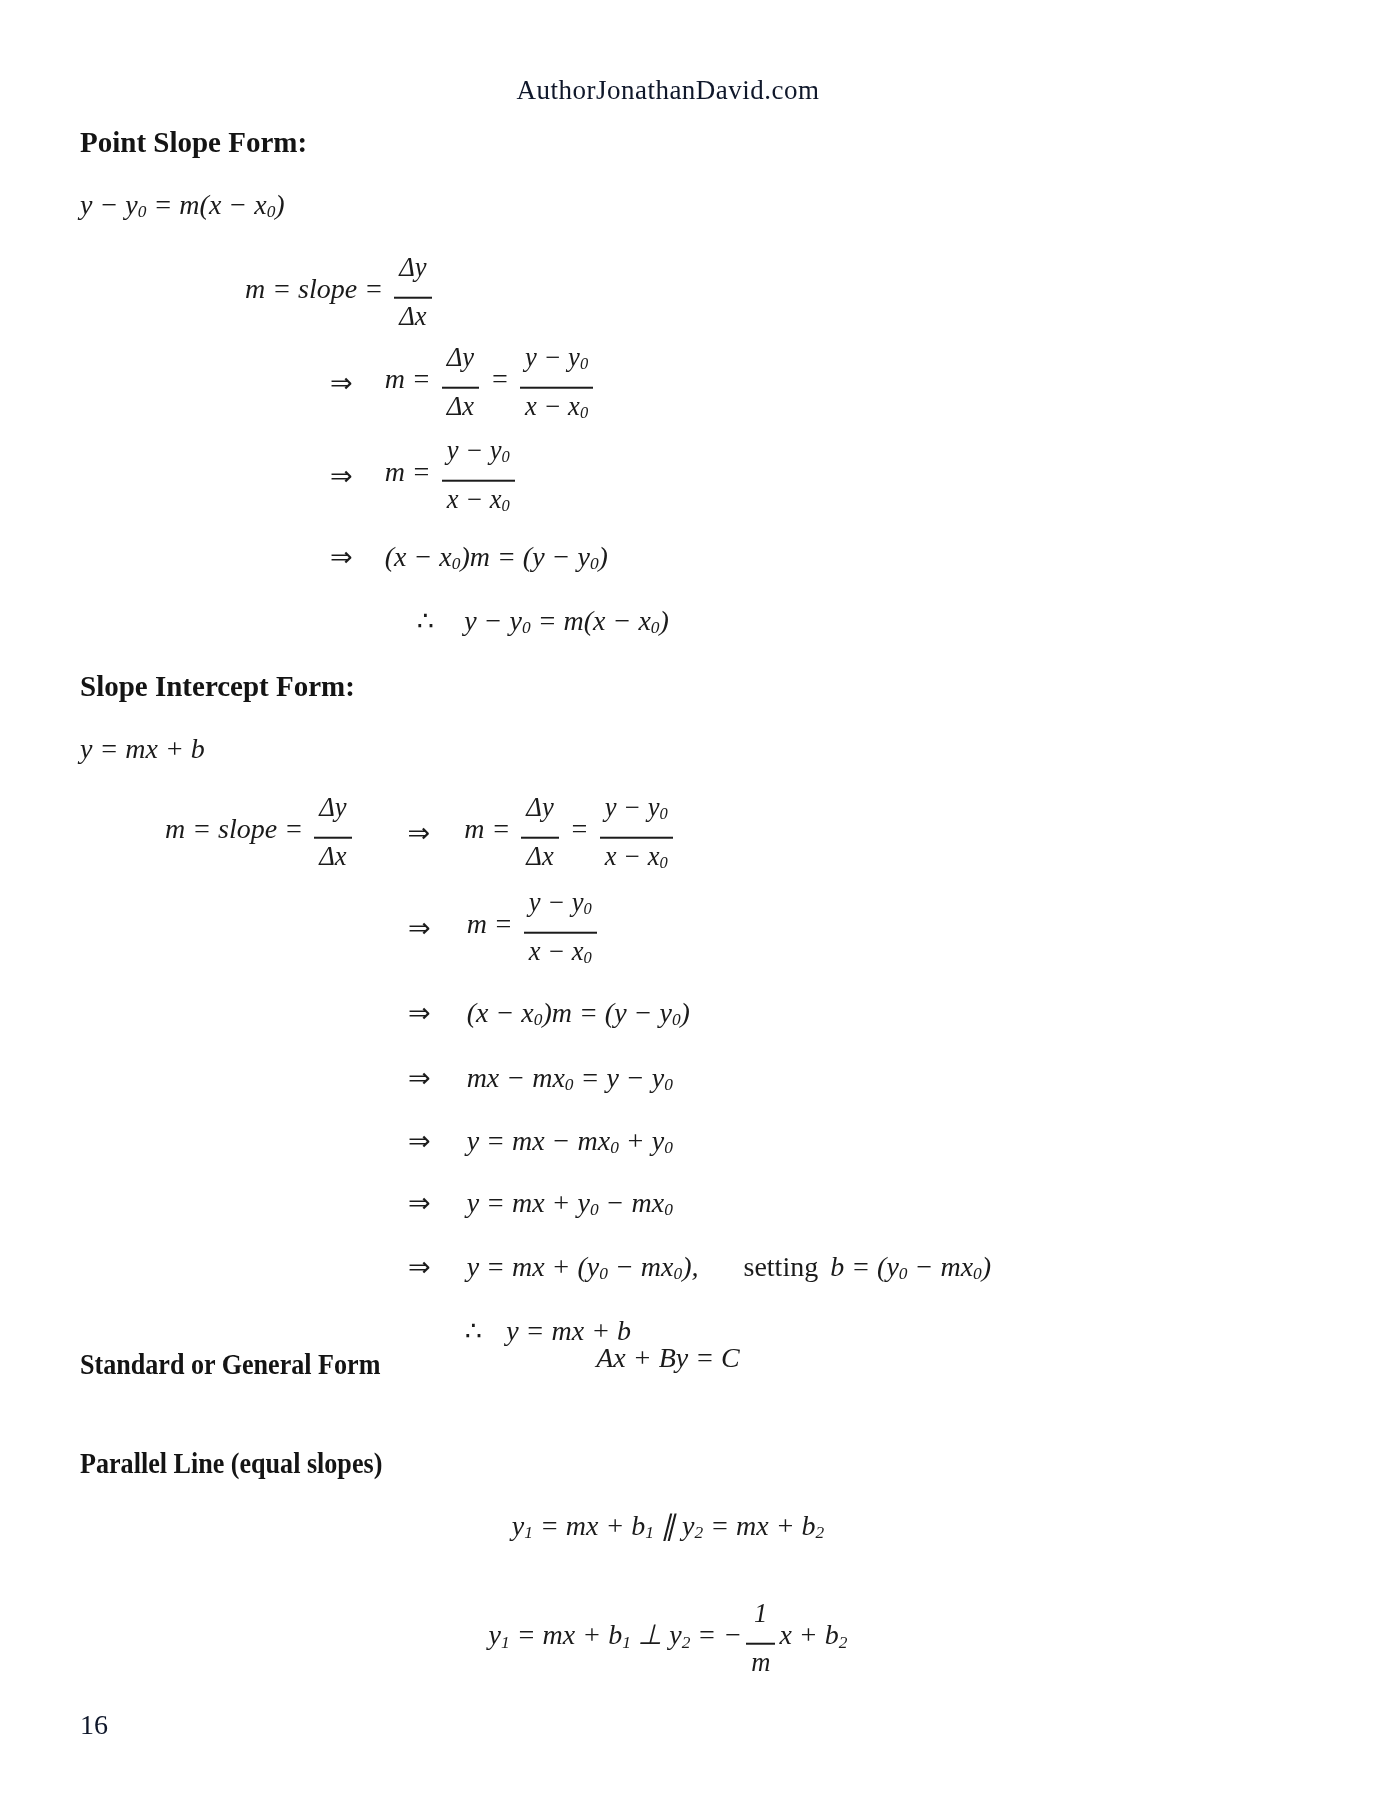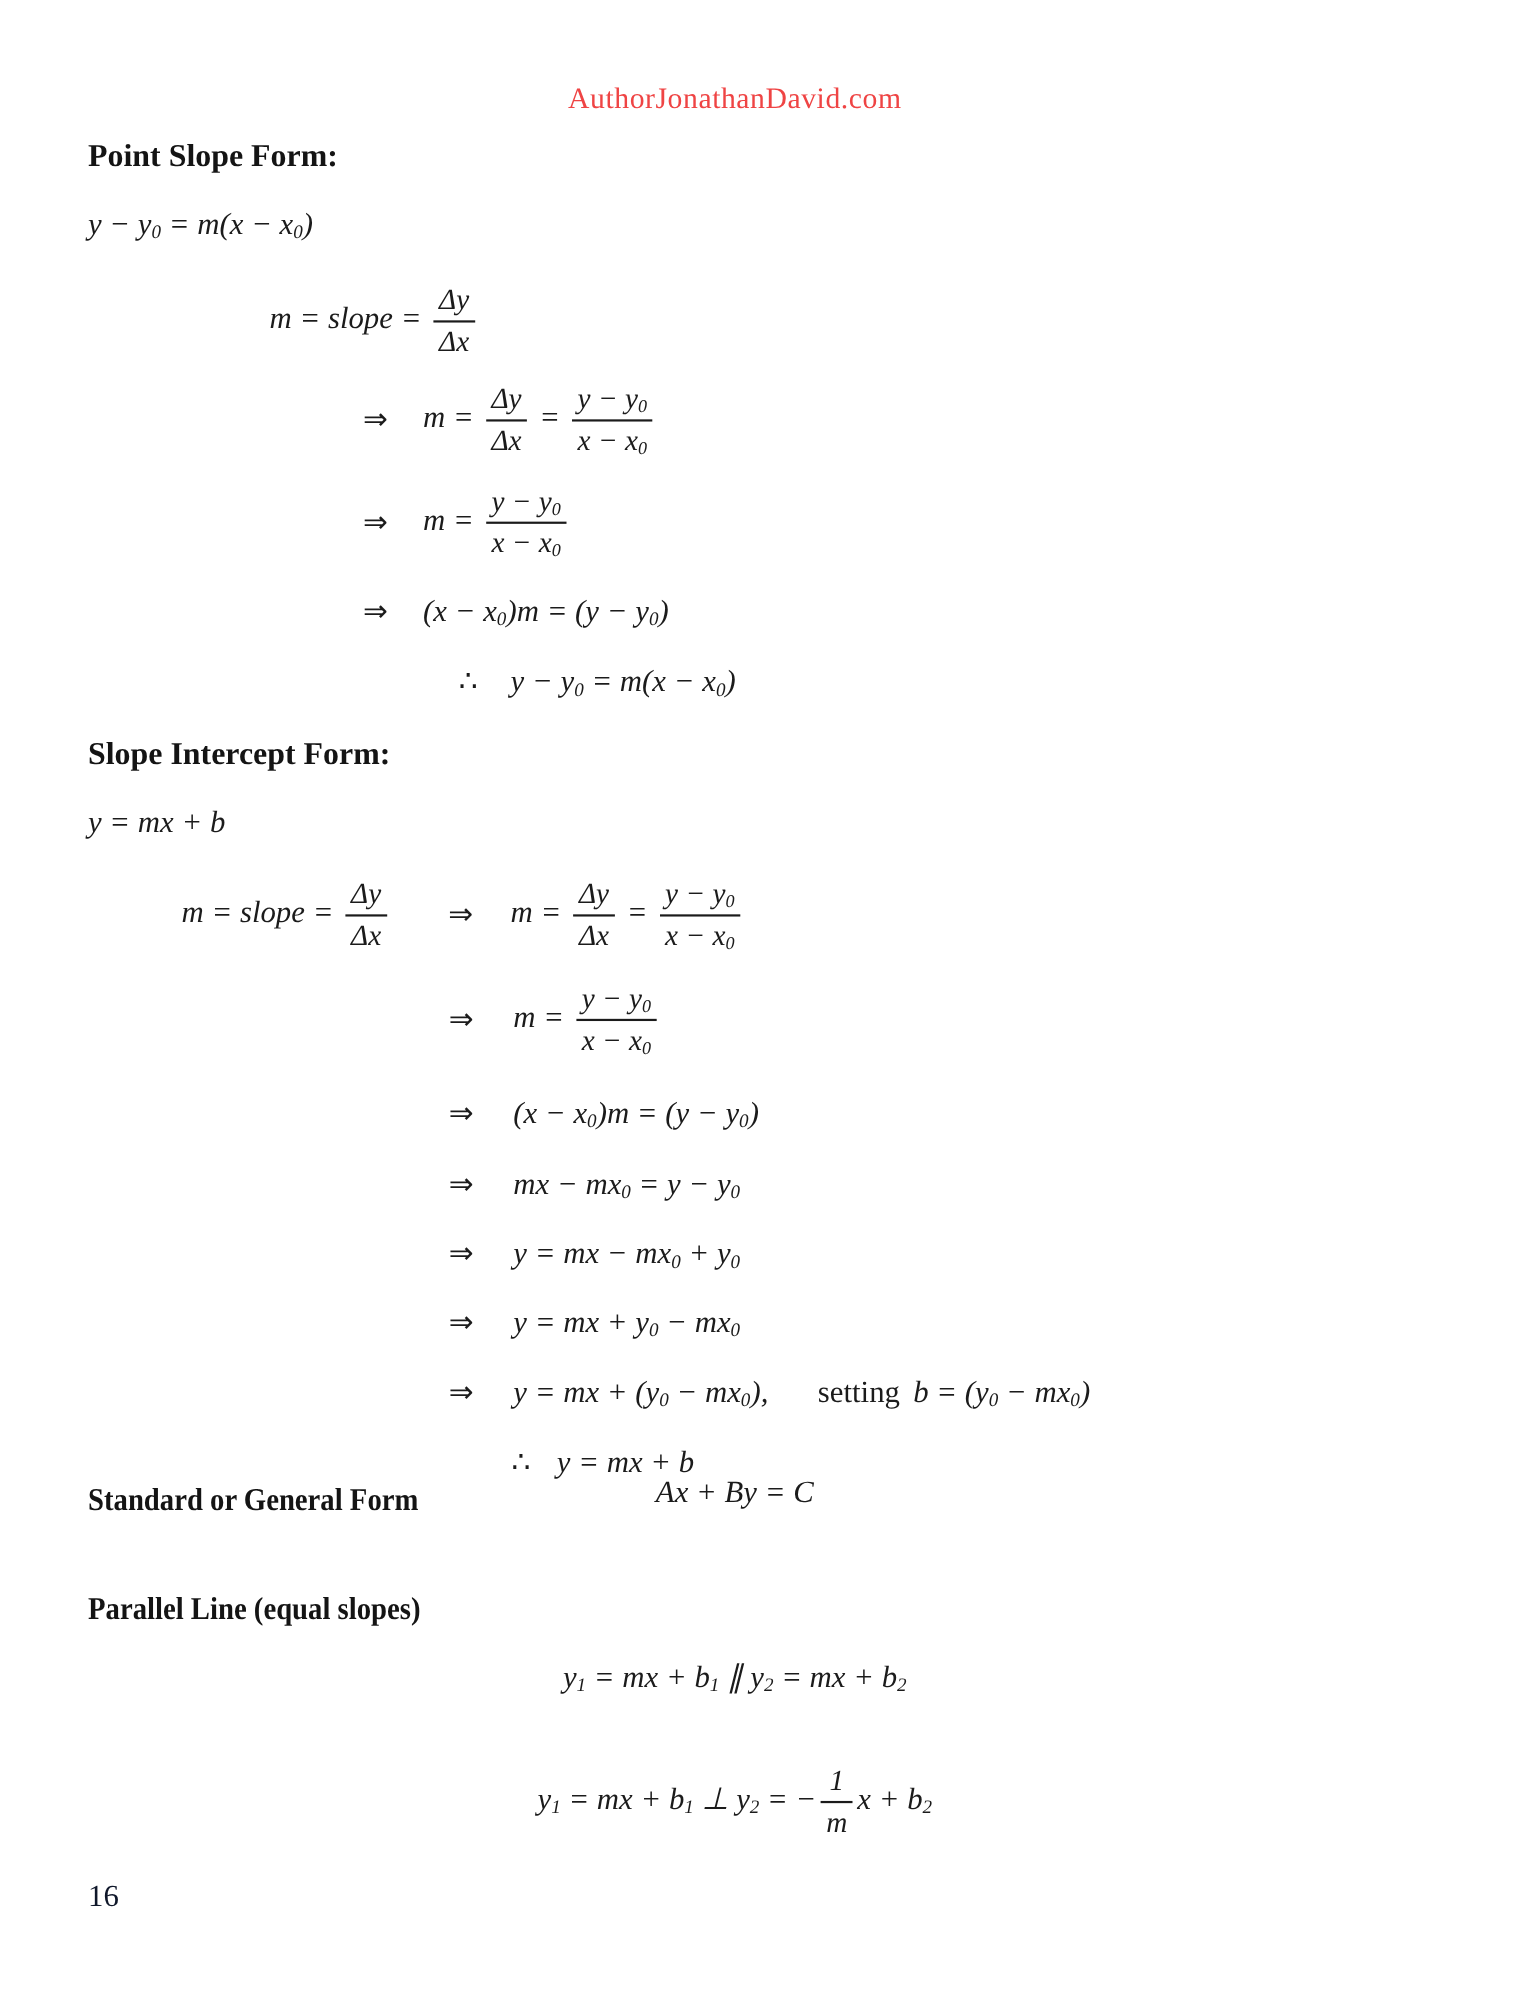--- a/index.html
+++ b/index.html
@@ -14,21 +14,21 @@
   .row{
     position:absolute;
     display:flex;
     align-items:center;
     transform:translateY(-50%);
     white-space:nowrap;
   }
   .center-row{left:0;width:1336px;justify-content:center;}
   .watermark{
     font-family:"Liberation Serif",serif;
-    font-size:27px;color:#ef4444;letter-spacing:0.5px;
+    font-size:27px;color:#0f172a;letter-spacing:0.5px;
   }
   .heading{
     font-family:"Liberation Serif",serif;
     font-weight:700;font-size:29px;color:#141414;
   }
   .heading-narrow{
     display:inline-block;
     transform:scaleX(0.9);
     transform-origin:left center;
   }
@@ -45,21 +45,21 @@
   .upright{font-style:normal;font-family:"Liberation Serif",serif;font-size:28px;}
   .pagenum{font-size:28px;color:#0f172a;}
   .frac{
     display:inline-block;
     vertical-align:middle;
     text-align:center;
     margin:0 4px;
     font-size:0.95em;
     line-height:1.12;
   }
-  .frac .num{display:block;padding:0 5px 3px;border-bottom:2px solid #1b1b1b;}
+  .frac .num{display:block;padding:0 5px 14px;border-bottom:2px solid #1b1b1b;}
   .frac .den{display:block;padding:3px 5px 0;}
   sub{font-size:0.62em;line-height:0;vertical-align:-0.22em;font-style:inherit;}
   .g32{margin-left:32px;}
   .g36{margin-left:36px;}
   .g30{margin-left:30px;}
   .g24{margin-left:24px;}
   .g52{margin-left:52px;}
   .g34{margin-left:34px;}
   .g45{margin-left:45px;}
   .g12{margin-left:12px;}

